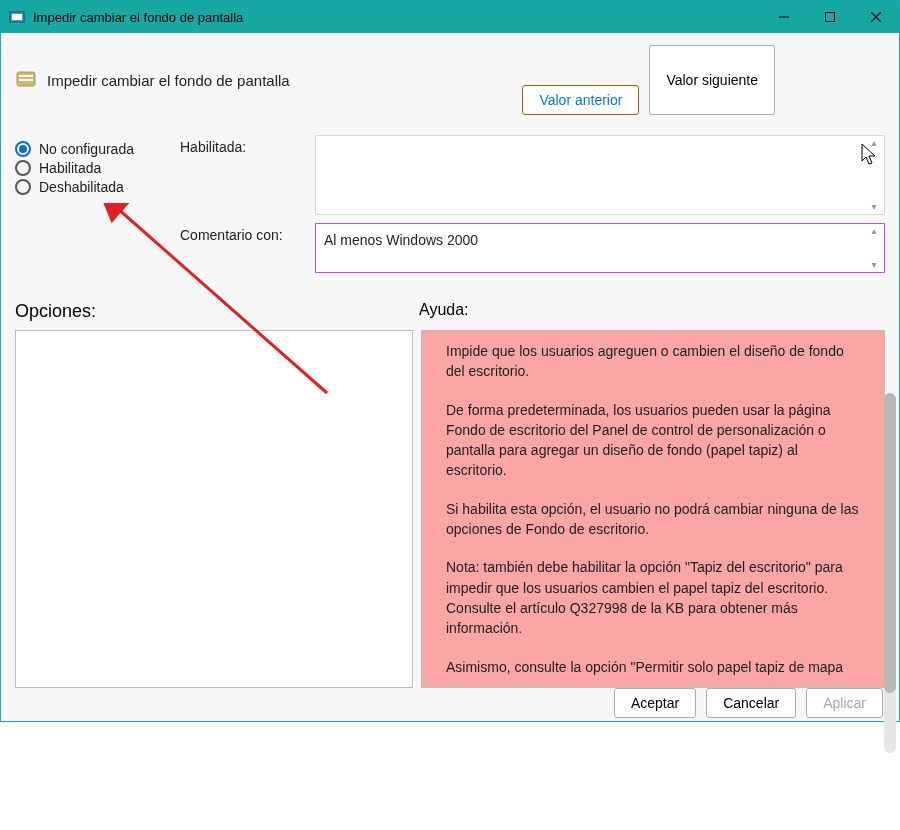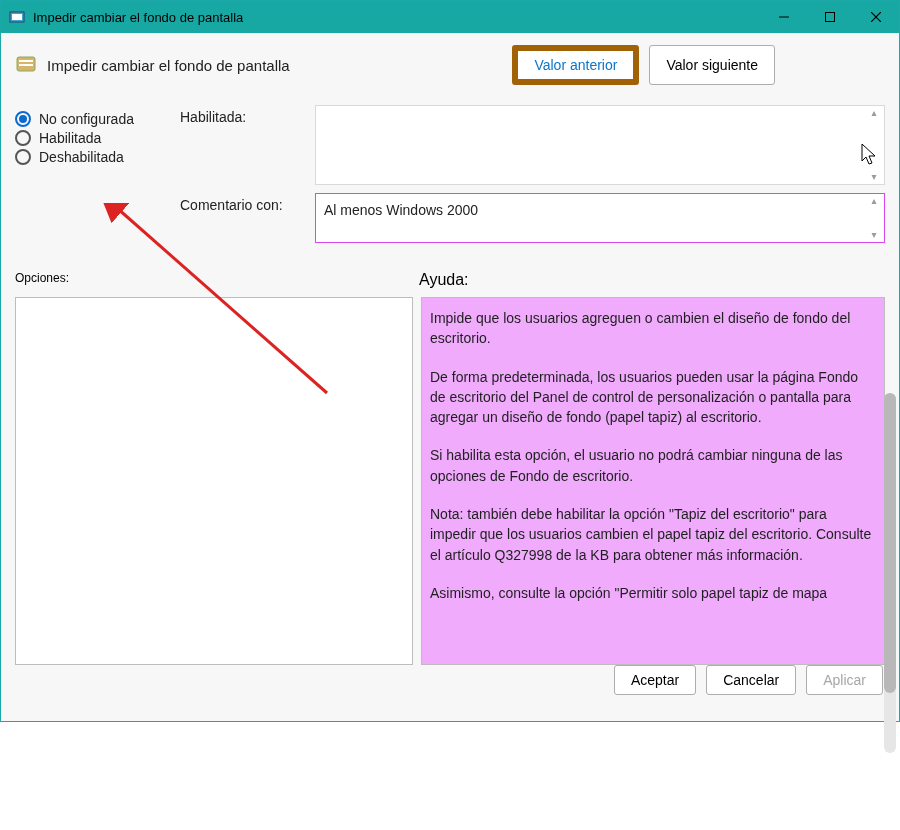--- a/index.html
+++ b/index.html
@@ -9,38 +9,38 @@
   .titlebar-icon { width:16px; height:16px; margin:0 8px; display:flex; align-items:center; justify-content:center; }
   .titlebar-text { flex:1; font-size:13px; color:#000; }
   .titlebar-buttons { display:flex; }
   .tbtn { width:46px; height:32px; display:flex; align-items:center; justify-content:center; color:#000; cursor:default; }
   .client { flex:1; background:#f7f7f7; padding:12px 14px 0 14px; display:flex; flex-direction:column; position:relative; }
   .header-row { display:flex; align-items:center; margin-bottom:10px; }
   .header-icon { width:22px; height:22px; margin-right:10px; display:flex; align-items:center; justify-content:center; }
   .header-title { font-size:15px; color:#222; }
   .nav-buttons { margin-left:auto; display:flex; gap:10px; padding-right:110px;}
   .btn { padding:6px 16px; font-size:14px; background:#fff; border:1px solid #adadad; border-radius:3px; cursor:default; }
-  .btn.primary { border:6px solid #a16207; color:#0b76c9; }
+  .btn.primary { border:1px solid #a16207; color:#0b76c9;margin-top:40px; }
   .grid-top { display:grid; grid-template-columns:165px 135px 1fr; column-gap:0; row-gap:8px; margin-top:10px;}
   .radios { grid-column:1; grid-row:1 / span 3; display:flex; flex-direction:column; gap:3px; padding-top:6px;}
   .radio { display:flex; align-items:center; gap:8px; font-size:14px; color:#222; cursor:default; }
   .radio-circle { width:16px; height:16px; border:2px solid #555; border-radius:50%; display:flex; align-items:center; justify-content:center; flex-shrink:0;}
   .radio.selected .radio-circle{ border-color:#0b6bd0;}
   .radio.selected .radio-dot{ width:8px; height:8px; border-radius:50%; background:#0b6bd0; }
   .lbl { font-size:14px; color:#222; padding-top:4px;}
   .comment-box { grid-column:3; border:1px solid #d9d9d9; background:#fff; min-height:80px; position:relative;}
   .compat-box { grid-column:3; border:1px solid #d946ef; background:#fff; padding:8px 8px; font-size:14px; color:#222; position:relative; min-height:50px;}
   .spinners { position:absolute; right:2px; top:2px; bottom:2px; width:16px; display:flex; flex-direction:column; justify-content:space-between; color:#9a9a9a;}
   .spinners span{ font-size:10px; line-height:1; text-align:center;}
   .mid-labels { display:flex; margin-top:20px; }
-  .opt-label { width:404px; font-size:12px;}
+  .opt-label { width:404px; font-size:18px;}
   .help-label { font-size:16px;}
   .boxes { display:flex; gap:8px; margin-top:8px; flex:1; min-height:0;}
   .opt-box { width:398px; border:1px solid #bdbdbd; background:#fff; }
-  .help-box { flex:1; border:1px solid #bdbdbd; background:#f0abfc; padding:10px 8px; font-size:14px; color:#1f1f1f; overflow:hidden; line-height:1.45;}
+  .help-box { flex:1; border:1px solid #bdbdbd; background:#fca5a5; padding:10px 24px; font-size:14px; color:#1f1f1f; overflow:hidden; line-height:1.45;}
   .help-box p{ margin:0 0 18px 0;}
   .outer-scroll { position:absolute; right:3px; top:360px; width:12px; height:360px; background:#e6e6e6; border-radius:6px;}
   .outer-thumb { position:absolute; left:0; right:0; top:0; height:300px; background:#b8b8b8; border-radius:6px;}
   .footer { height:56px; display:flex; align-items:flex-start; justify-content:flex-end; gap:10px; padding:0 16px; background:#f7f7f7;}
   .footer .btn.disabled { color:#a7a7a7; }
   .arrow-annot { position:absolute; left:6px; top:170px; width:400px; height:200px; pointer-events:none;}
   .cursor { position:absolute; top:110px; right:20px; pointer-events:none;}
 </style>
 </head>
 <body>

